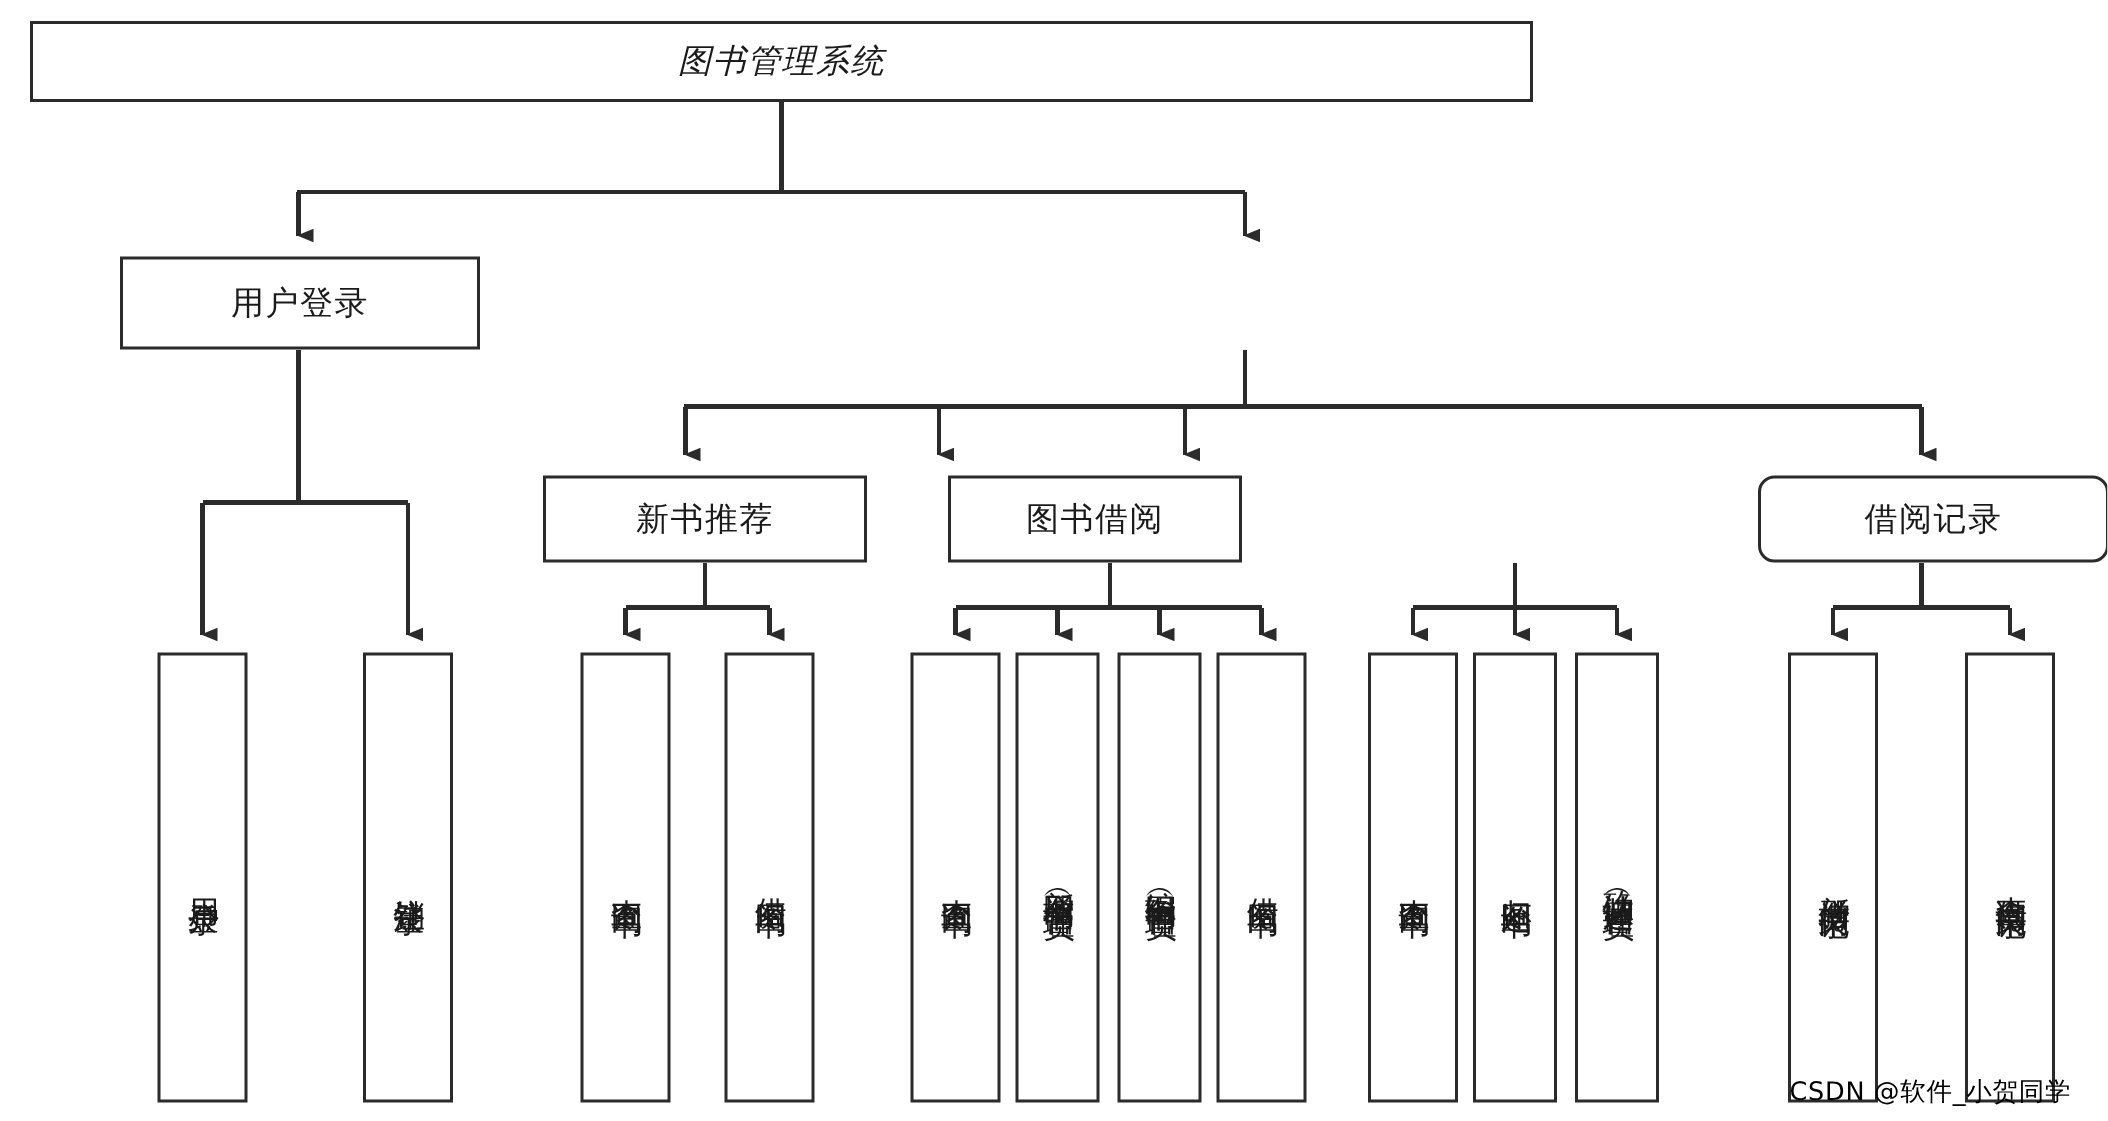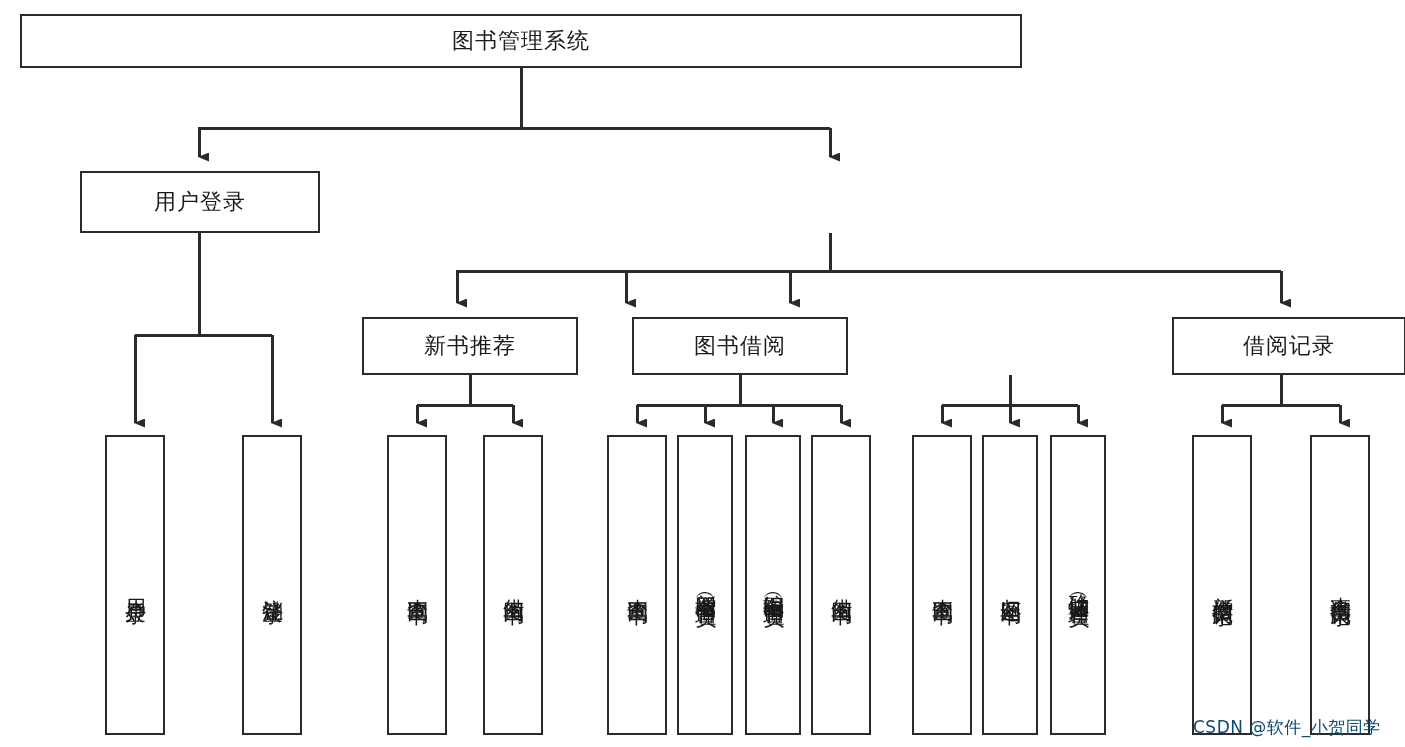--- a/index.html
+++ b/index.html
@@ -49,21 +49,21 @@
   .node.vert .nlabel {
     writing-mode: vertical-rl;
     text-orientation: upright;
     white-space: nowrap;
   }
   .watermark {
     position: absolute;
     left: 1193px;
     top: 716px;
     font-size: 17px;
-    color: #0c4a6e;
+    color: #000000;
     white-space: nowrap;
     letter-spacing: 0.5px;
   }
 </style>
 </head>
 <body>
 
 <div id="canvas">
 
   <svg class="edges" viewBox="0 0 1405 747">
@@ -109,35 +109,35 @@
       <path d="M1010,405 L1010,423" marker-end="url(#arrow)"></path>
       <path d="M1078,405 L1078,423" marker-end="url(#arrow)"></path>
 
       <path d="M1281,375 L1281,405"></path>
       <path d="M1222,405 L1340,405"></path>
       <path d="M1222,405 L1222,423" marker-end="url(#arrow)"></path>
       <path d="M1340,405 L1340,423" marker-end="url(#arrow)"></path>
     </g>
   </svg>
 
-  <div class="node horiz" style="left:20px; top:14px; width:1002px; height:54px;">
+  <div class="node horiz" style="left:20px; top:14px; width:1002px; height:54px;font-style:italic;">
     <span class="nlabel">图书管理系统</span>
   </div>
 
   <div class="node horiz" style="left:80px; top:171px; width:240px; height:62px;">
     <span class="nlabel">用户登录</span>
   </div>
 
   <div class="node horiz" style="left:362px; top:317px; width:216px; height:58px;">
     <span class="nlabel">新书推荐</span>
   </div>
-  <div class="node horiz" style="left:632px; top:317px; width:216px; height:58px;">
+  <div class="node horiz" style="left:632px; top:317px; width:196px; height:58px;">
     <span class="nlabel">图书借阅</span>
   </div>
-  <div class="node horiz" style="left:1172px; top:317px; width:234px; height:58px;">
+  <div class="node horiz" style="left:1172px; top:317px; width:234px; height:58px;border-radius:11px;">
     <span class="nlabel">借阅记录</span>
   </div>
 
   <div class="node vert" style="left:105px; top:435px; width:60px; height:300px;">
     <span class="nlabel">用户登录</span>
   </div>
   <div class="node vert" style="left:242px; top:435px; width:60px; height:300px;">
     <span class="nlabel">注销登录</span>
   </div>
 

